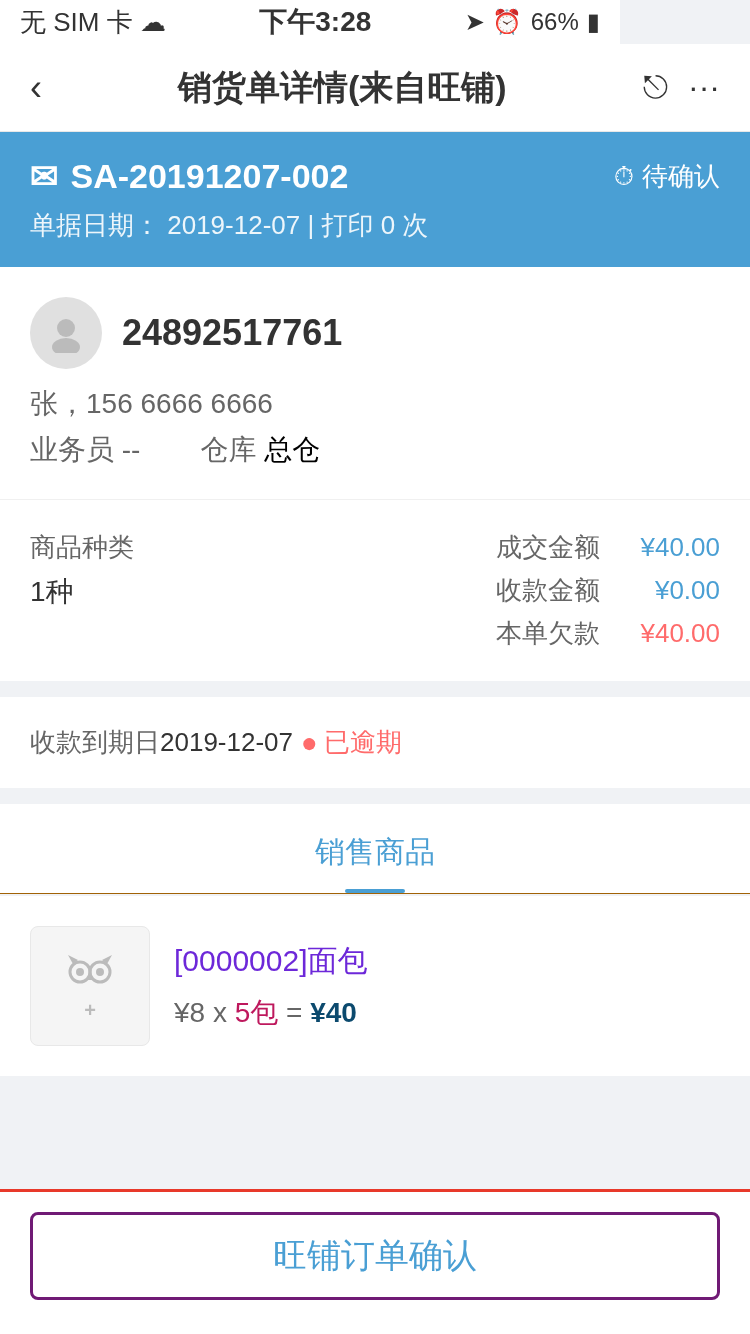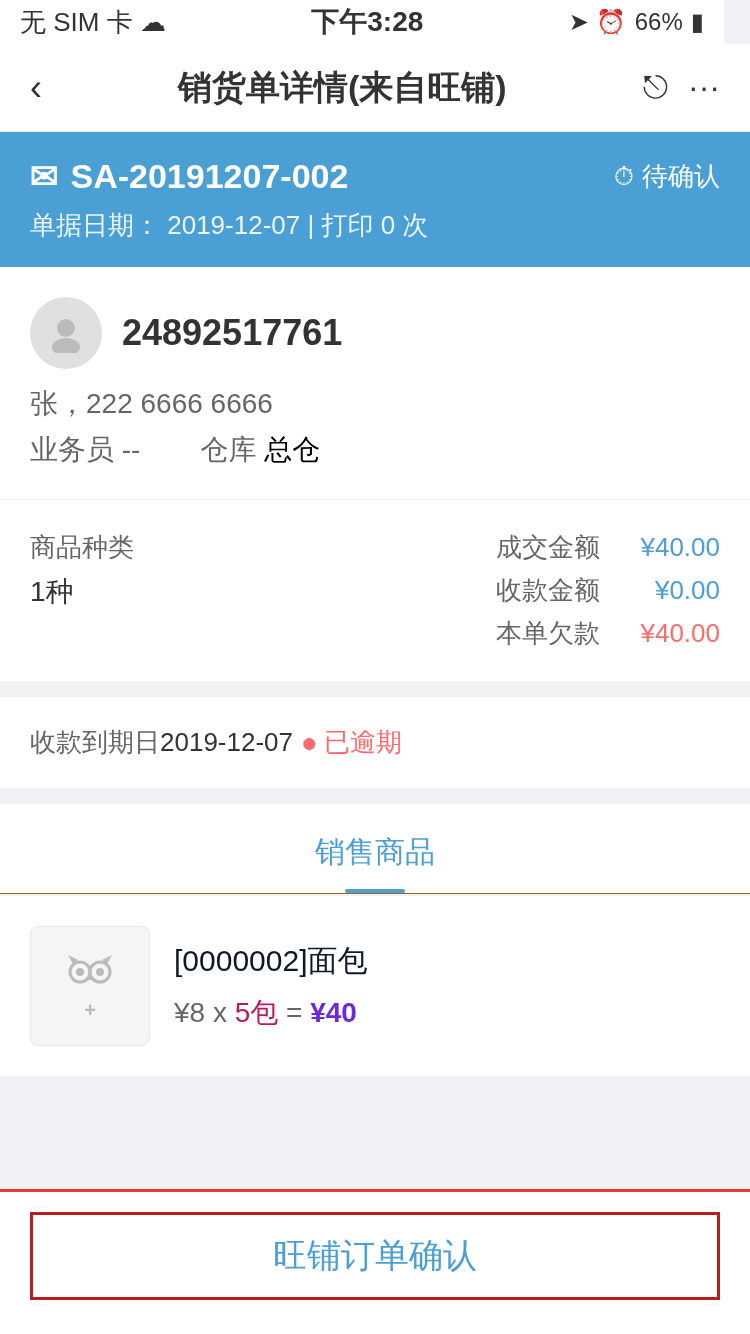--- a/index.html
+++ b/index.html
@@ -9,21 +9,21 @@
       min-height: 1334px;
       background: #f0f2f5;
       font-family: -apple-system, "PingFang SC", "Helvetica Neue", sans-serif;
       font-size: 28px;
       color: #333;
       position: relative;
     }
 
     
     .status-bar {
-      width: 724px;
+      width: 620px;
       height: 44px;
       background: #fff;
       display: flex;
       align-items: center;
       justify-content: space-between;
       padding: 0 20px;
       font-size: 26px;
       font-weight: 500;
     }
     .status-left {
@@ -277,33 +277,33 @@
       display: flex;
       flex-direction: column;
       align-items: center;
       gap: 4px;
     }
     .product-info {
       flex: 1;
     }
     .product-name {
       font-size: 30px;
-      color: #0f172a;
+      color: #6d28d9;
       margin-bottom: 12px;
       font-weight: 500;
     }
     .product-price {
       font-size: 28px;
       color: #666;
     }
     .product-price .qty {
       color: #be185d;
     }
     .product-price .total {
-      color: #6d28d9;
+      color: #0c4a6e;
       font-weight: 600;
       margin-top: 24px;
     }
 
     
     .empty-area {
       background: #f0f2f5;
       height: 240px;
     }
 
@@ -314,22 +314,22 @@
       left: 0;
       width: 750px;
       background: #fff;
       padding: 20px 30px 34px;
       border-top: 3px solid #e8392a;
     }
     .confirm-btn {
       width: 100%;
       height: 88px;
       background: #fff;
-      border: 3px solid #b91c1c;
-      border-radius: 0;
+      border: 3px solid #701a75;
+      border-radius: 8px;
       font-size: 34px;
       color: #4a9fd4;
       font-weight: 500;
       display: flex;
       align-items: center;
       justify-content: center;
       cursor: pointer;
     }
   </style>
 </head>
@@ -378,21 +378,21 @@
 <div class="customer-card">
   <div class="customer-top">
     <div class="avatar">
       <svg width="40" height="40" viewBox="0 0 40 40" fill="none">
         <circle cx="20" cy="15" r="9" fill="#bbb"></circle>
         <ellipse cx="20" cy="34" rx="14" ry="9" fill="#bbb"></ellipse>
       </svg>
     </div>
     <div class="customer-name">24892517761</div>
   </div>
-  <div class="customer-detail">张，222 6666 6666</div>
+  <div class="customer-detail">张，156 6666 6666</div>
   <div class="customer-meta">
     <div class="meta-item">
       <span>业务员</span>
       <span> </span>
       <span>--</span>
     </div>
     <div class="meta-item">
       <span>仓库</span>
       <span>  </span>
       <span class="meta-value">总仓</span>

